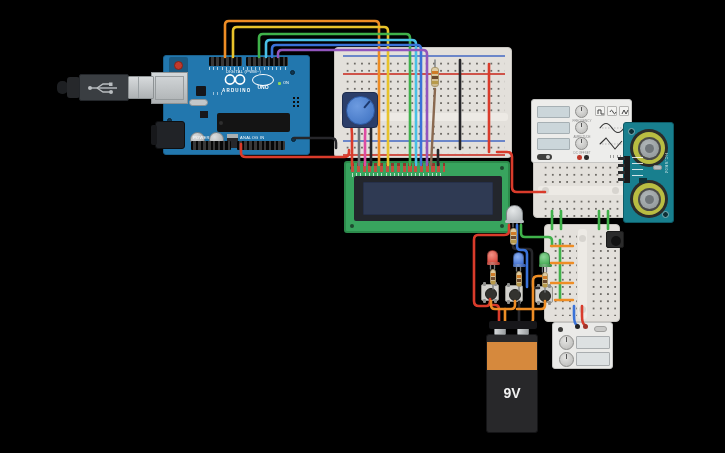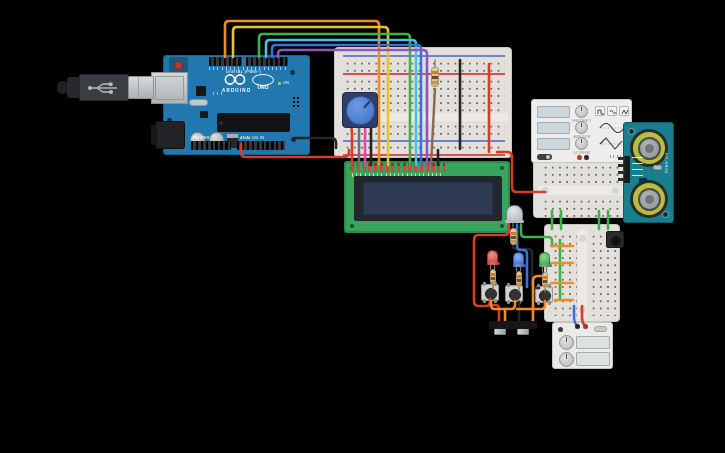--- a/index.html
+++ b/index.html
@@ -201,20 +201,24 @@
       </div>
     <div class="a knob" style="left:6px;top:29px;width:15px;height:15px;">
         <i></i>
       </div>
     <div class="a" style="left:23px;top:13px;width:34px;height:13px;background:#dde1e2;border:1px solid #a9adaf;border-radius:1px;"></div>
     <div class="a" style="left:23px;top:29px;width:34px;height:14px;background:#dde1e2;border:1px solid #a9adaf;border-radius:1px;"></div>
   </div>
 
   <div class="a" style="left:494px;top:326px;width:12px;height:9px;background:linear-gradient(90deg,#d2d5d7,#9da1a3);border:1px solid #7e8284;border-radius:1px;z-index:2;"></div>
   <div class="a" style="left:517px;top:326px;width:12px;height:9px;background:linear-gradient(90deg,#d2d5d7,#9da1a3);border:1px solid #7e8284;border-radius:1px;z-index:2;"></div>
+  <div class="a" style="left:486px;top:334px;width:52px;height:99px;background:#28282a;border:1px solid #141416;border-radius:3px;z-index:1;">
+    <div class="a" style="left:0;top:7px;width:100%;height:28px;background:#d6893d;"></div>
+    <div class="a t" style="left:0;top:50px;width:100%;text-align:center;font-size:14px;font-weight:bold;color:#f2f2f2;">9V</div>
+  </div>
 
   <svg class="a" width="725" height="453" viewBox="0 0 725 453" style="left:0;top:0;z-index:5;" fill="none" stroke-linecap="round" stroke-linejoin="round">
 
     <path stroke-width="2.6" d="M225,57 V25 Q225,21 229,21 H375 Q379,21 379,25 V165" stroke="#ee8d25"></path>
     <path stroke-width="2.6" d="M233,57 V31 Q233,27 237,27 H384 Q388,27 388,31 V165" stroke="#e8c32b"></path>
     <path stroke-width="2.6" d="M259,57 V38 Q259,34 263,34 H406 Q410,34 410,38 V165" stroke="#3fb14a"></path>
     <path stroke-width="2.6" d="M266,57 V44 Q266,40 270,40 H412 Q416,40 416,44 V165" stroke="#49c0e5"></path>
     <path stroke-width="2.6" d="M272,57 V49 Q272,45 276,45 H417 Q421,45 421,49 V165" stroke="#3a72d8"></path>
     <path stroke-width="2.6" d="M278,57 V54 Q278,50 282,50 H423 Q427,50 427,54 V165" stroke="#9155bd"></path>
 

